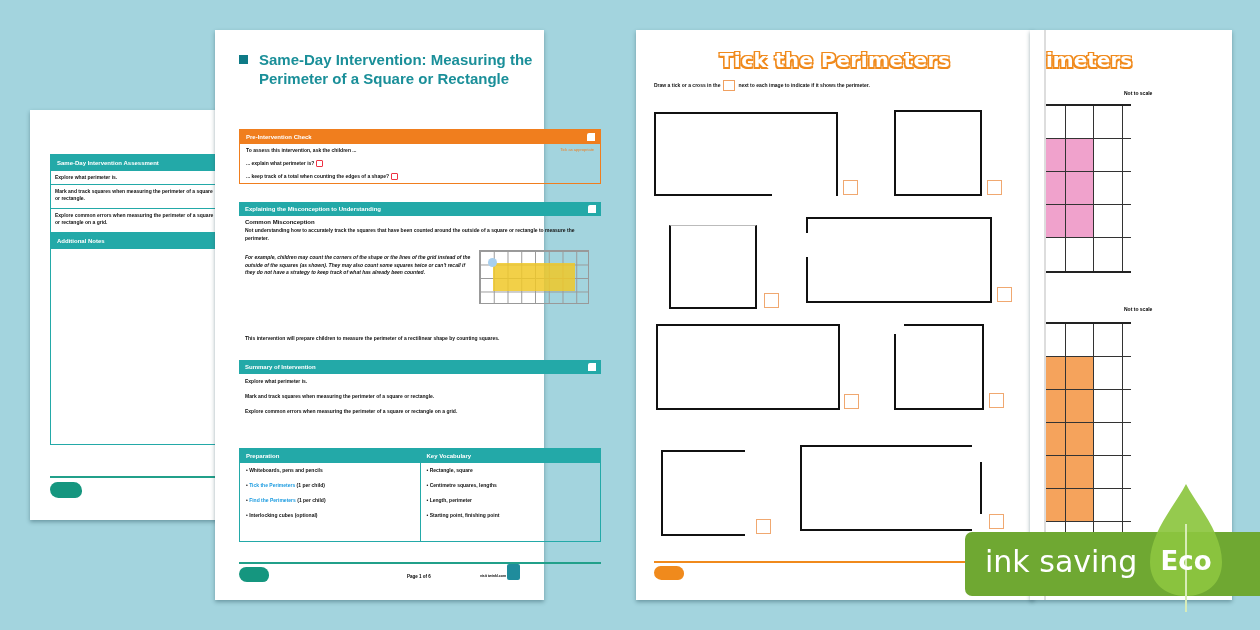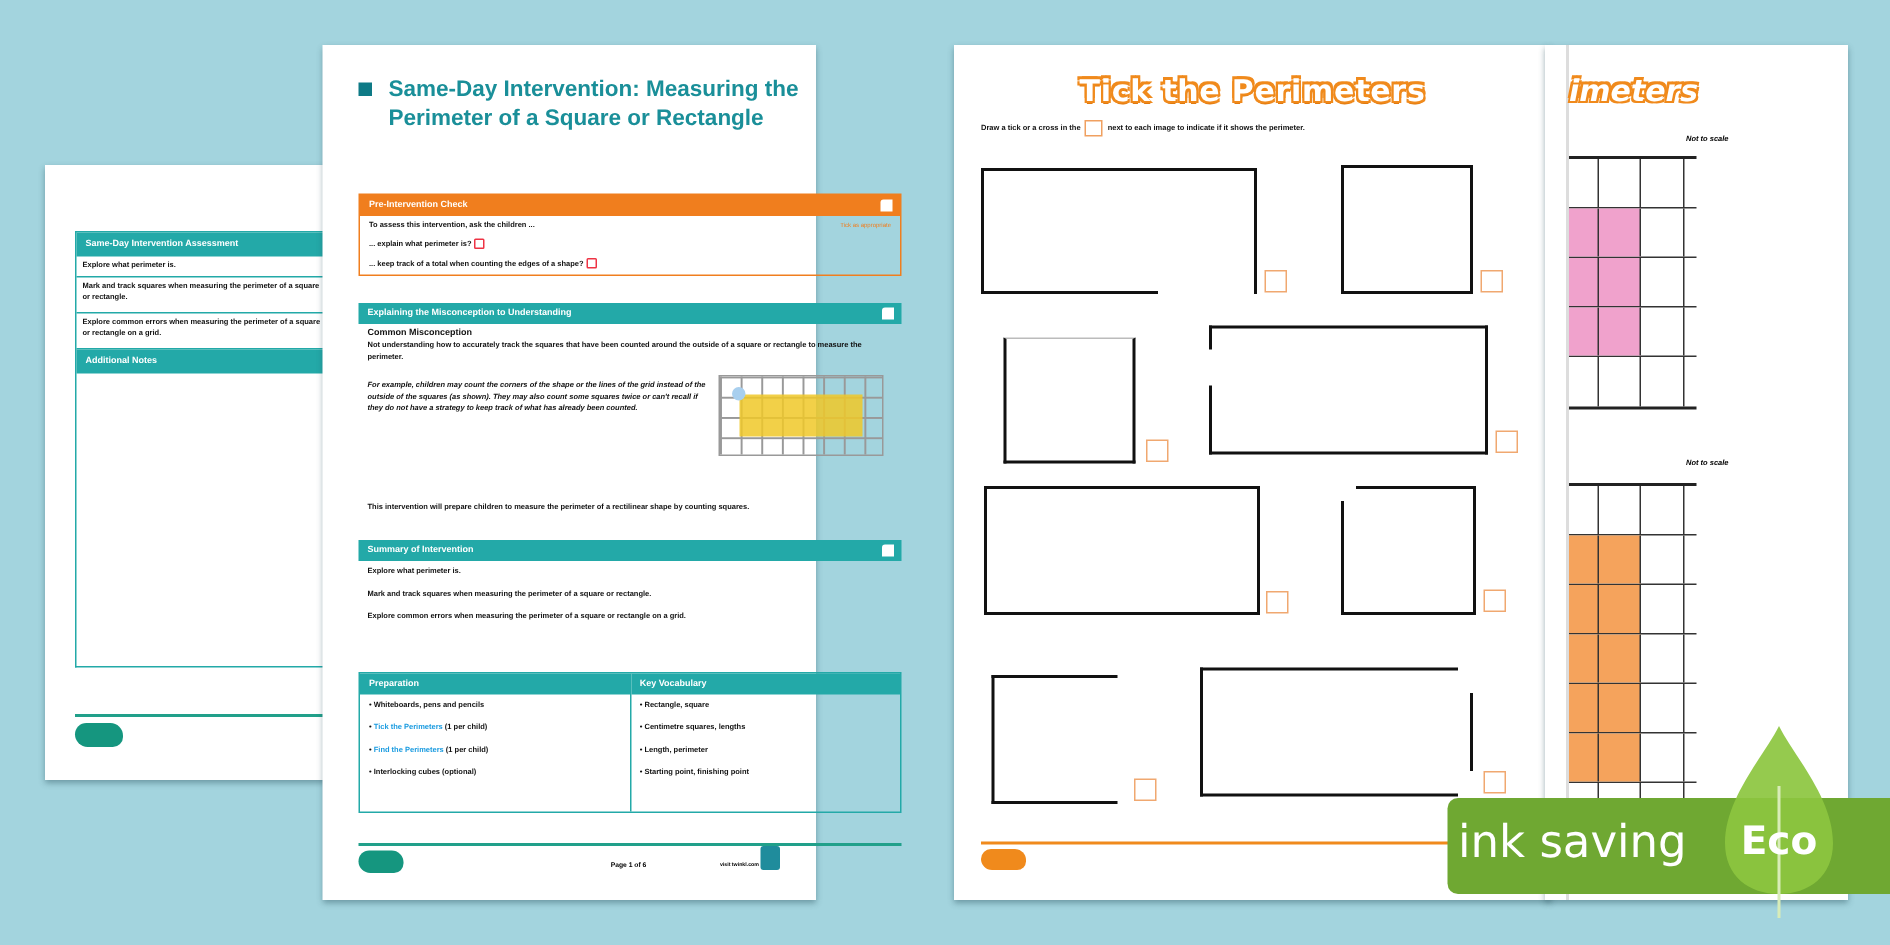--- a/index.html
+++ b/index.html
@@ -66,36 +66,36 @@
   
   #page-tick { left: 636px; top: 30px; width: 398px; height: 570px; }
   .t-title { position: absolute; left: 0; top: 18px; width: 398px; text-align: center; font-family: "DejaVu Sans", sans-serif; font-size: 20px; font-weight: bold; color: #fff; letter-spacing: 0.5px;
     text-shadow: -1.5px -1.5px 0 #f08a1c, 1.5px -1.5px 0 #f08a1c, -1.5px 1.5px 0 #f08a1c, 1.5px 1.5px 0 #f08a1c, 0 2px 0 #e07a10; }
   .t-instr { position: absolute; left: 18px; top: 50px; font-size: 5px; font-weight: bold; color: #111; white-space: nowrap; }
   .t-instr .tb { display: inline-block; width: 12px; height: 11px; border: 1px solid #f0a060; vertical-align: middle; margin: 0 3px; }
   .shape { position: absolute; border-color: #111; border-style: solid; border-width: 0; }
   .ans { position: absolute; width: 15px; height: 15px; border: 1.5px solid #f0a870; }
 
   
-  #page-back { left: 1030px; top: 30px; width: 202px; height: 570px; font-style: italic; }
+  #page-back { left: 1030px; top: 30px; width: 202px; height: 570px; }
   .b-title { position: absolute; left: 16px; top: 18px; font-family: "DejaVu Sans", sans-serif; font-size: 20px; font-weight: bold; color: #fff;
     text-shadow: -1.5px -1.5px 0 #f08a1c, 1.5px -1.5px 0 #f08a1c, -1.5px 1.5px 0 #f08a1c, 1.5px 1.5px 0 #f08a1c; }
   .b-nts { position: absolute; left: 94px; font-size: 5px; font-weight: bold; }
   .bgrid { position: absolute; left: 16px; width: 85px; border-top: 2px solid #222; border-bottom: 2px solid #222; }
   .bgrid .cellrow { display: flex; height: 33px; border-bottom: 1.5px solid #333; }
   .bgrid .cellrow:last-child { border-bottom: none; }
   .bgrid .c { width: 28.3px; border-right: 1.5px solid #333; }
   .bgrid .c.first { width: 20px; }
   .pink { background: #f0a2cc; }
   .orange { background: #f5a35c; }
   .page-edge { position: absolute; left: 16px; top: 0; width: 2px; height: 570px; background: #ddd; }
 
   
   #eco { position: absolute; left: 965px; top: 532px; width: 295px; height: 64px; background: #6fa832; border-radius: 7px 0 0 7px; }
-  #eco .txt { position: absolute; left: 7px; top: 10px; color: #fff; font-family: "DejaVu Sans", sans-serif; font-size: 30px; line-height: 40px; }
+  #eco .txt { position: absolute; left: 20px; top: 10px; color: #fff; font-family: "DejaVu Sans", sans-serif; font-size: 30px; line-height: 40px; }
   #eco-leaf { position: absolute; left: 1150px; top: 484px; width: 72px; height: 128px; }
   #eco-leaf .lbl { position: absolute; left: 6px; top: 62px; width: 60px; text-align: center; color: #fff; font-family: "DejaVu Sans", sans-serif; font-size: 26px; font-weight: bold; }
 </style>
 </head>
 <body>
 
 <div class="page" id="page-assess">
   <div class="tbl">
     <div class="hdr">Same-Day Intervention Assessment</div>
     <div class="row">Explore what perimeter is.</div>

